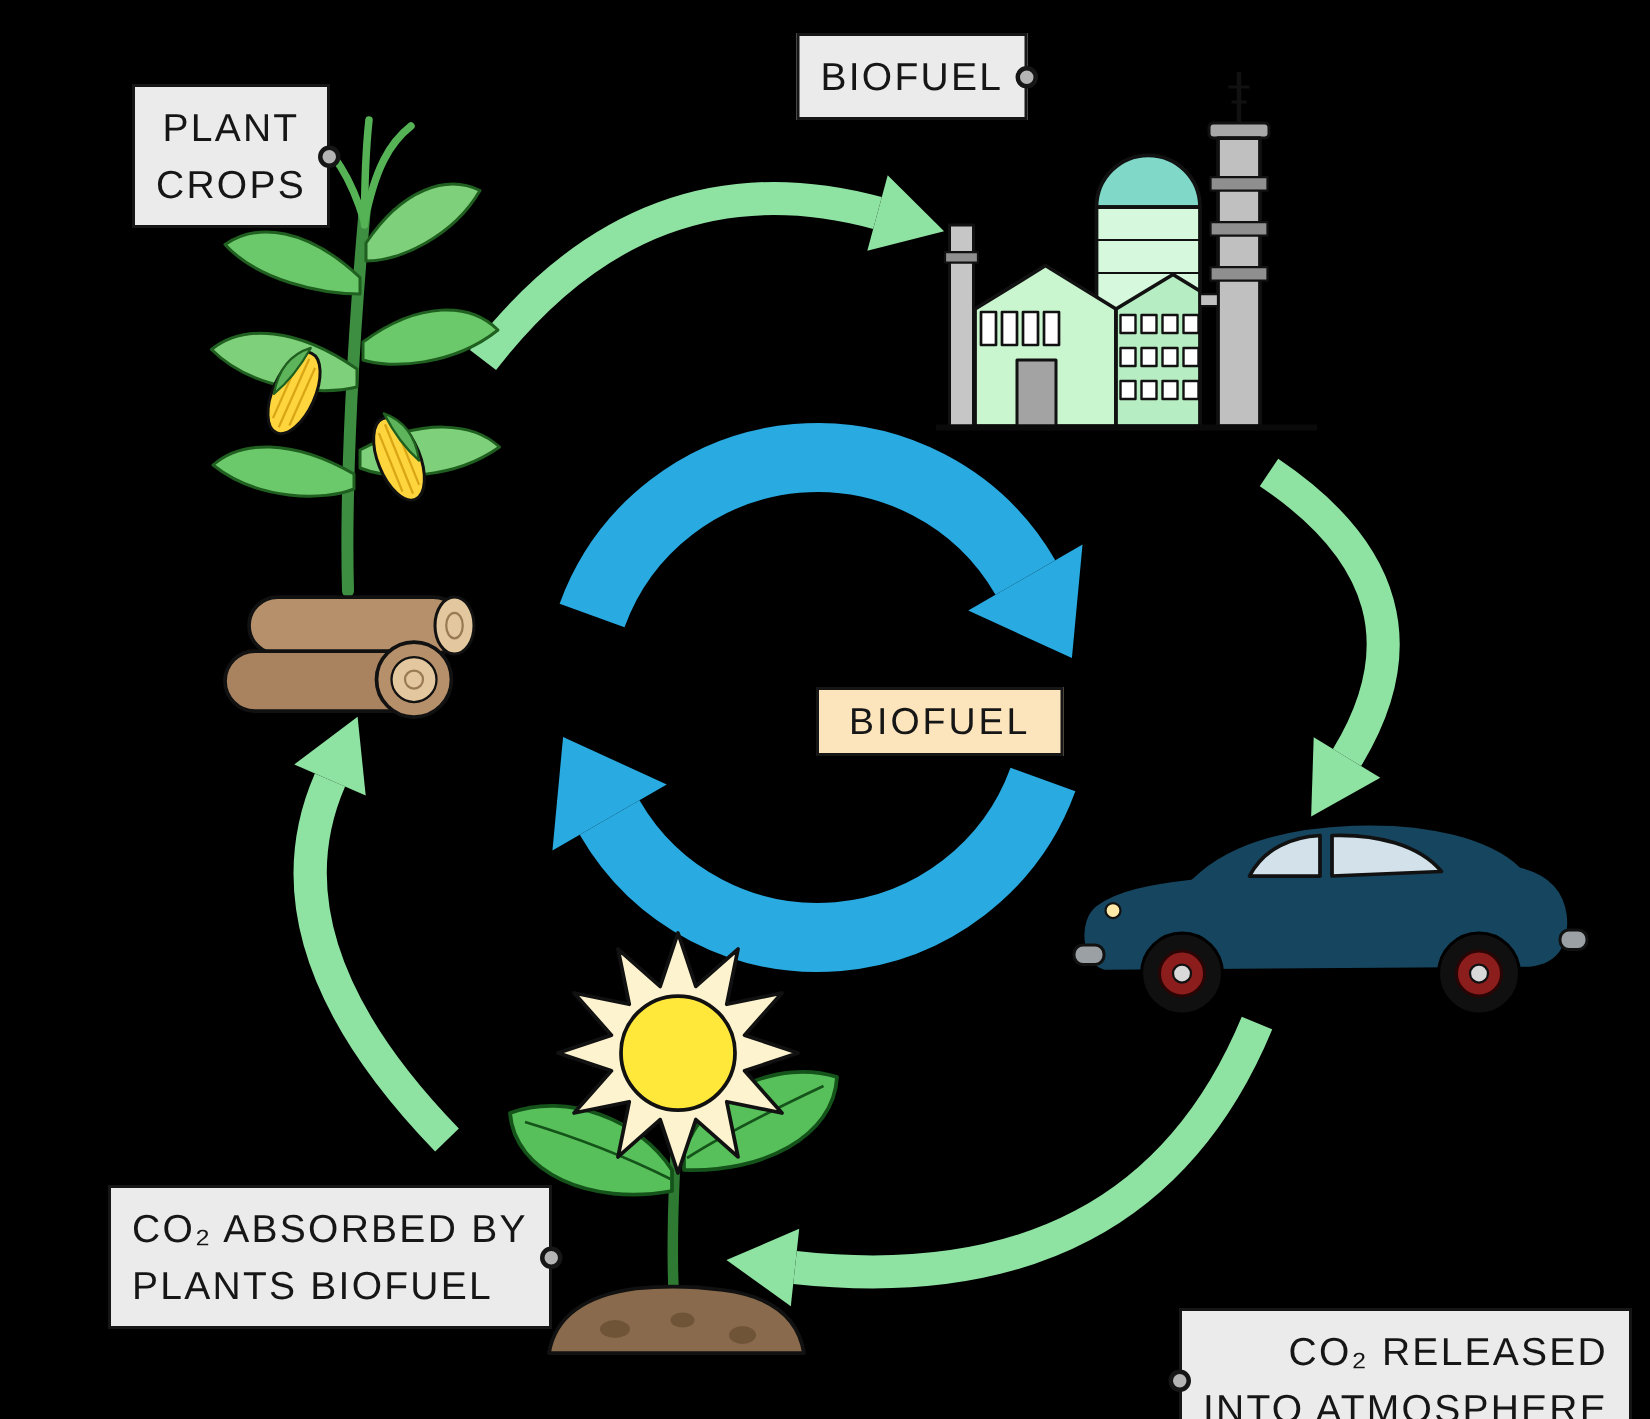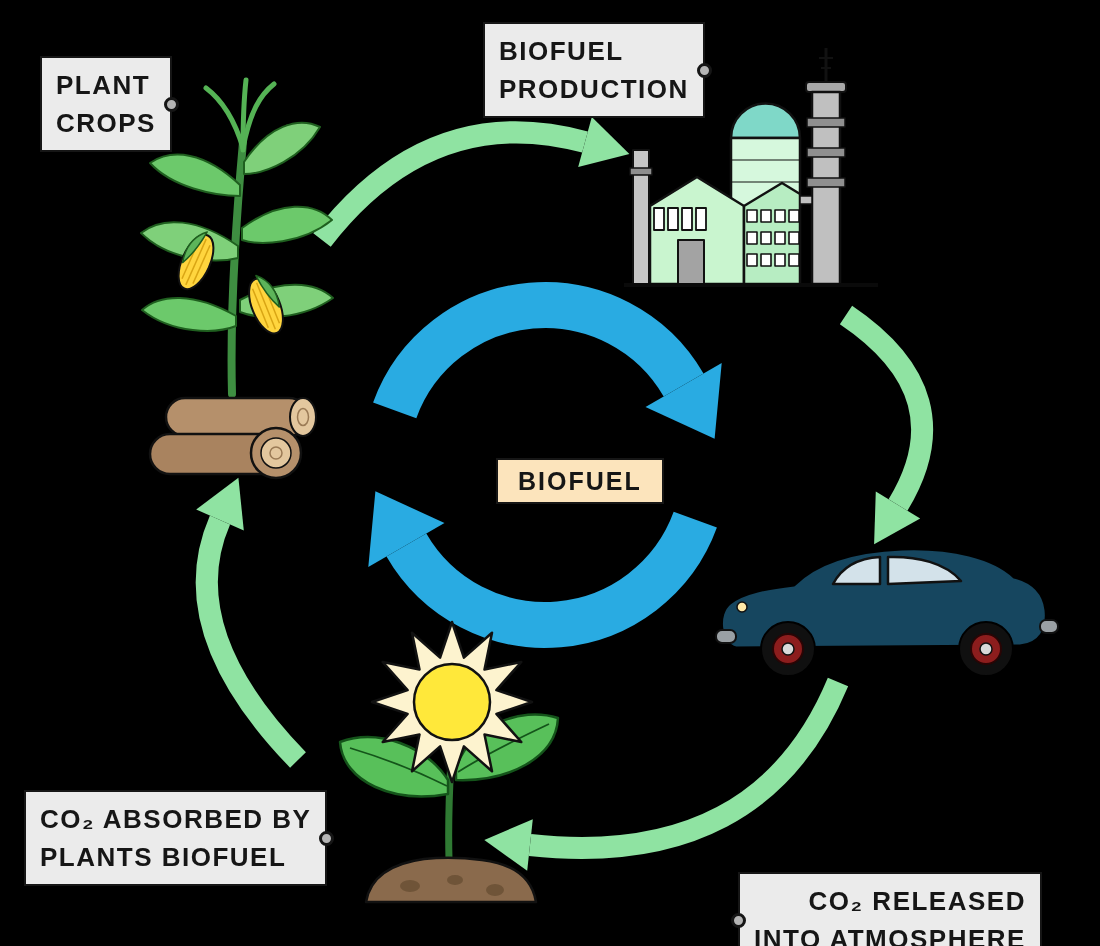--- a/index.html
+++ b/index.html
@@ -14,21 +14,22 @@
   svg.art { position: absolute; left: 0; top: 0; }
   .tag {
     position: absolute;
     background: #ebebeb;
     border: 2px solid #161616;
     color: #161616;
     padding: 8px 14px;
     letter-spacing: 1.5px;
     font-size: 26px;
     line-height: 38px;
-    font-weight: 700;
+    font-weight: 400;
+    margin-left: 48px;
   }
   .tag .pin {
     position: absolute;
     width: 9px; height: 9px;
     border: 3px solid #161616;
     background: #b5b5b5;
     border-radius: 50%;
     top: calc(50% - 7px);
   }
   .pin-right { right: -9px; }
@@ -169,29 +170,28 @@
       <path d="M 549 724 C 515 740 480 758 458 772" fill="none" stroke="#14541a" stroke-width="1.8"></path>
       <polygon fill="#fdf3cf" stroke="#111" stroke-width="2.5" points="532,702 496.4,713.9 521.3,742 484.5,734.5 492,771.3 463.9,746.4 452,782 440.1,746.4 412,771.3 419.5,734.5 382.7,742 407.6,713.9 372,702 407.6,690.1 382.7,662 419.5,669.5 412,632.7 440.1,657.6 452,622 463.9,657.6 492,632.7 484.5,669.5 521.3,662 496.4,690.1"></polygon>
       <circle cx="452" cy="702" r="38" fill="#ffe83a" stroke="#111" stroke-width="2.5"></circle>
       <path d="M 366 902 Q 372 866 424 859 Q 452 856 482 860 Q 530 866 536 902 Z" fill="#8a6a4c" stroke="#111" stroke-width="2.5"></path>
       <ellipse cx="410" cy="886" rx="10" ry="6" fill="#6f5438"></ellipse>
       <ellipse cx="455" cy="880" rx="8" ry="5" fill="#6f5438"></ellipse>
       <ellipse cx="495" cy="890" rx="9" ry="6" fill="#6f5438"></ellipse>
     </g>
   </svg>
 
-  <div class="tag" style="left:40px; top:56px; text-align:left;">
+  <div class="tag" style="left:40px; top:56px; text-align:center;">
     <div>PLANT</div>
     <div>CROPS</div>
     <span class="pin pin-right"></span>
   </div>
 
   <div class="tag" style="left:483px; top:22px;">
     <div>BIOFUEL</div>
-    <div>PRODUCTION</div>
     <span class="pin pin-right"></span>
   </div>
 
   <div class="tag center-tag" style="left:496px; top:458px; font-size:25px; line-height:30px;">
     <div>BIOFUEL</div>
   </div>
 
   <div class="tag" style="left:24px; top:790px;">
     <div>CO₂ ABSORBED BY</div>
     <div>PLANTS BIOFUEL</div>

